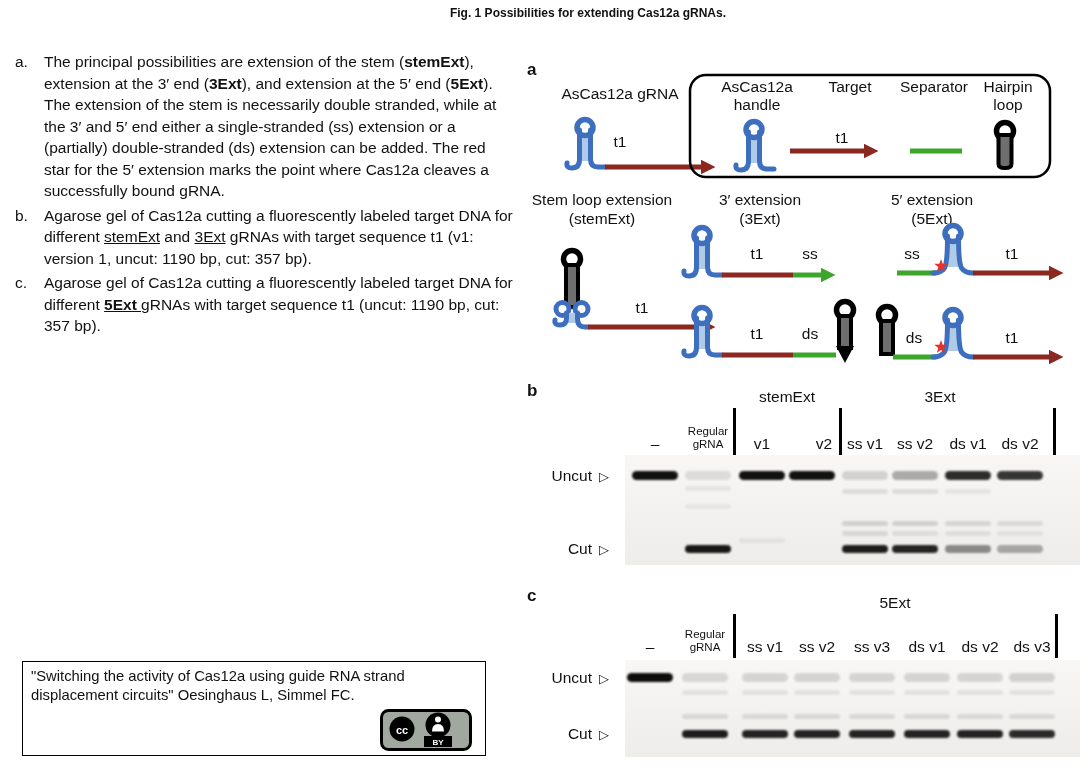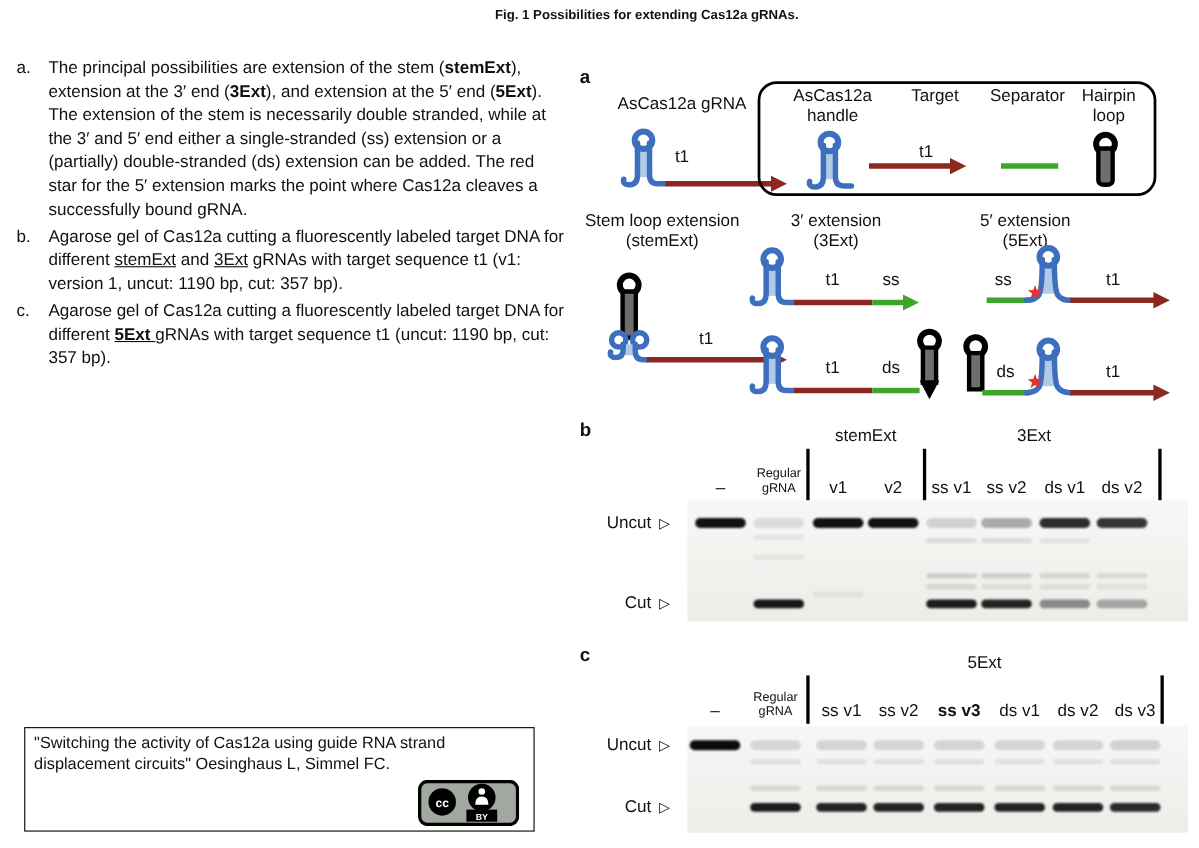--- a/index.html
+++ b/index.html
@@ -195,21 +195,21 @@
       <div class="gel-group" style="left: 315px;">3Ext</div>
       <div class="gel-divider" style="left: 108px;"></div>
       <div class="gel-divider" style="left: 214px;"></div>
       <div class="gel-divider" style="left: 428px;"></div>
       <div class="gel-lab" style="left: 30px;">–</div>
       <div class="gel-lab small" style="left: 83px;">
         <div>Regular</div>
         <div>gRNA</div>
       </div>
       <div class="gel-lab" style="left: 137px;">v1</div>
-      <div class="gel-lab" style="left: 187px;">v2</div>
+      <div class="gel-lab" style="left: 199px;">v2</div>
       <div class="gel-lab" style="left: 240px;">ss v1</div>
       <div class="gel-lab" style="left: 290px;">ss v2</div>
       <div class="gel-lab" style="left: 343px;">ds v1</div>
       <div class="gel-lab" style="left: 395px;">ds v2</div>
     </div>
   <div id="gb" class="gel-body">
       <div class="band" style="left: 7px; top: calc(19% - 4.5px); height: 9px; opacity: 0.93;"></div>
       <div class="band" style="left: 60px; top: calc(19% - 4.5px); height: 9px; opacity: 0.1;"></div>
       <div class="band" style="left: 60px; top: calc(85% - 4px); height: 8px; opacity: 0.9;"></div>
       <div class="band" style="left: 60px; top: calc(30% - 2.5px); height: 5px; opacity: 0.06;"></div>
@@ -244,21 +244,21 @@
       <div class="gel-group" style="left: 270px;">5Ext</div>
       <div class="gel-divider" style="left: 108px;"></div>
       <div class="gel-divider" style="left: 430px;"></div>
       <div class="gel-lab" style="left: 25px;">–</div>
       <div class="gel-lab small" style="left: 80px;">
         <div>Regular</div>
         <div>gRNA</div>
       </div>
       <div class="gel-lab" style="left: 140px;">ss v1</div>
       <div class="gel-lab" style="left: 192px;">ss v2</div>
-      <div class="gel-lab" style="left: 247px; font-weight: bold;">ss v3</div>
+      <div class="gel-lab" style="left: 247px;">ss v3</div>
       <div class="gel-lab" style="left: 302px;">ds v1</div>
       <div class="gel-lab" style="left: 355px;">ds v2</div>
       <div class="gel-lab" style="left: 407px;">ds v3</div>
     </div>
   <div id="gc" class="gel-body">
       <div class="band" style="left: 2px; top: calc(18.5% - 4.5px); height: 9px; opacity: 0.95;"></div>
       <div class="band" style="left: 57px; top: calc(18.5% - 4.5px); height: 9px; opacity: 0.12;"></div>
       <div class="band" style="left: 57px; top: calc(76% - 4px); height: 8px; opacity: 0.88;"></div>
       <div class="band" style="left: 57px; top: calc(33% - 2.5px); height: 5px; opacity: 0.07;"></div>
       <div class="band" style="left: 57px; top: calc(58% - 2.5px); height: 5px; opacity: 0.1;"></div>

